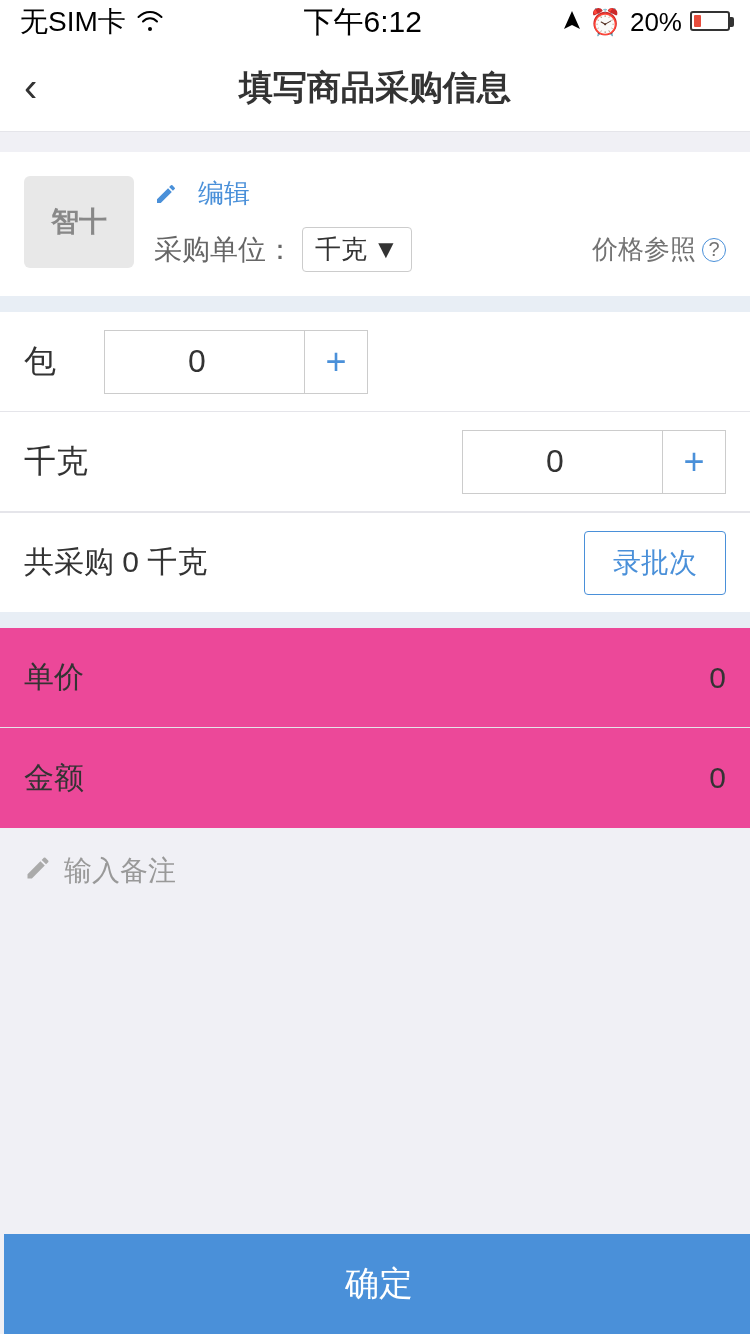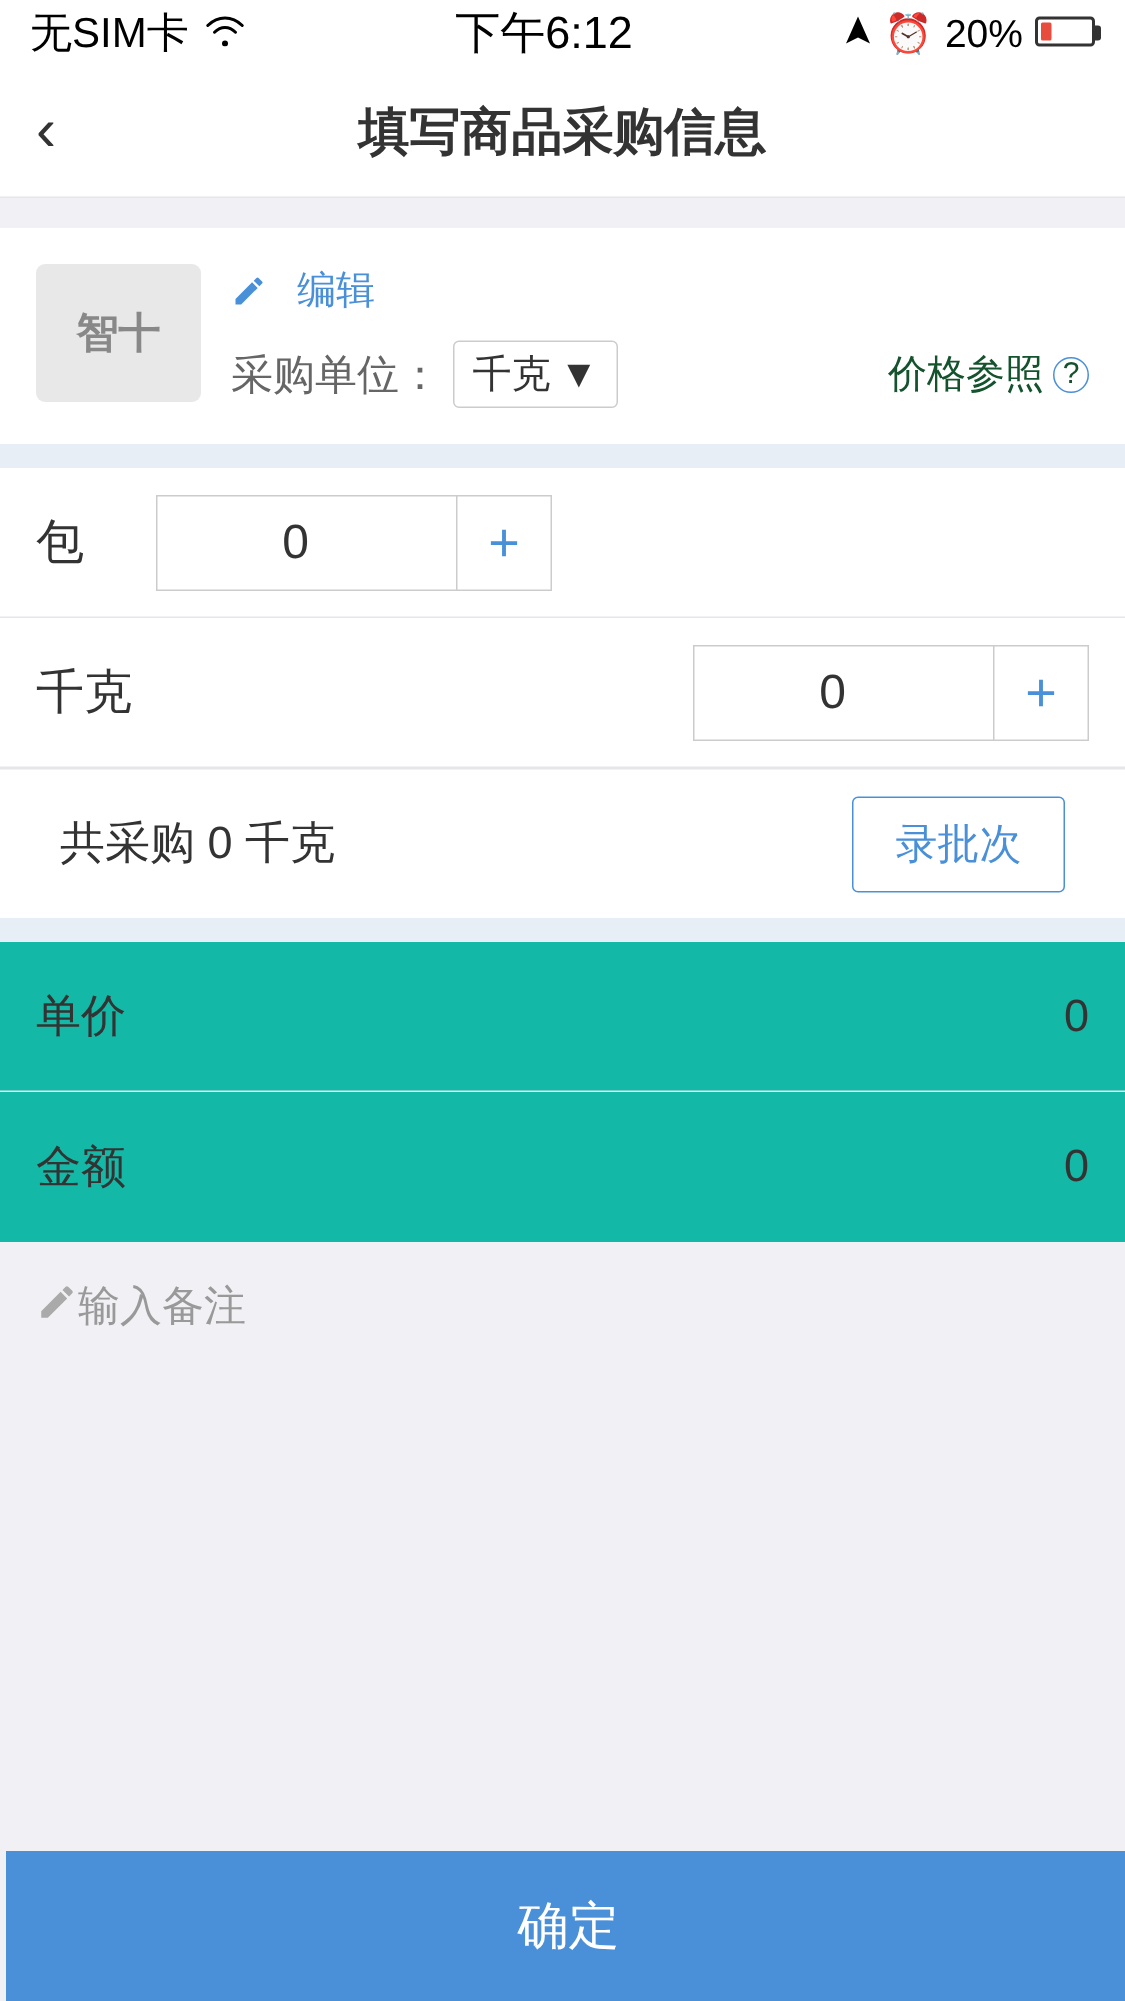--- a/index.html
+++ b/index.html
@@ -152,21 +152,21 @@
       border: 1px solid #ccc;
       border-radius: 4px;
       padding: 4px 12px;
       font-size: 26px;
       color: #333;
       gap: 6px;
       cursor: pointer;
     }
     .price-ref {
       font-size: 26px;
-      color: #14532d;
+      color: #737373;
       display: flex;
       align-items: center;
       gap: 6px;
       cursor: pointer;
     }
 
     
     .blue-divider {
       height: 16px;
       background: #e8eef5;
@@ -222,21 +222,21 @@
       justify-content: center;
       cursor: pointer;
     }
 
     
     .total-row {
       background: #fff;
       display: flex;
       align-items: center;
       justify-content: space-between;
-      padding: 0 40px;
+      padding: 0 24px;
       height: 100px;
       border-top: 1px solid #e5e5ea;
     }
     .total-label {
       font-size: 30px;
       color: #333;
     }
     .batch-btn {
       border: 1px solid #4a90d9;
       color: #4a90d9;
@@ -248,21 +248,21 @@
     }
 
     
     .section-divider {
       height: 16px;
       background: #e8eef5;
     }
 
     
     .info-section {
-      background: #14b8a6;
+      background: #ec4899;
     }
     .info-row {
       display: flex;
       align-items: center;
       justify-content: space-between;
       padding: 0 24px;
       height: 100px;
       border-bottom: 1px solid #e5e5ea;
     }
     .info-row:last-child {
@@ -276,20 +276,21 @@
       font-size: 30px;
       color: #333;
     }
 
     
     .notes-section {
       background: #f0f0f5;
       padding: 24px 24px;
       display: flex;
       align-items: center;
+      gap: 12px;
       min-height: 80px;
       margin-top: 0;
     }
     .notes-text {
       font-size: 28px;
       color: #999;
     }
 
     
     .bottom-spacer {

